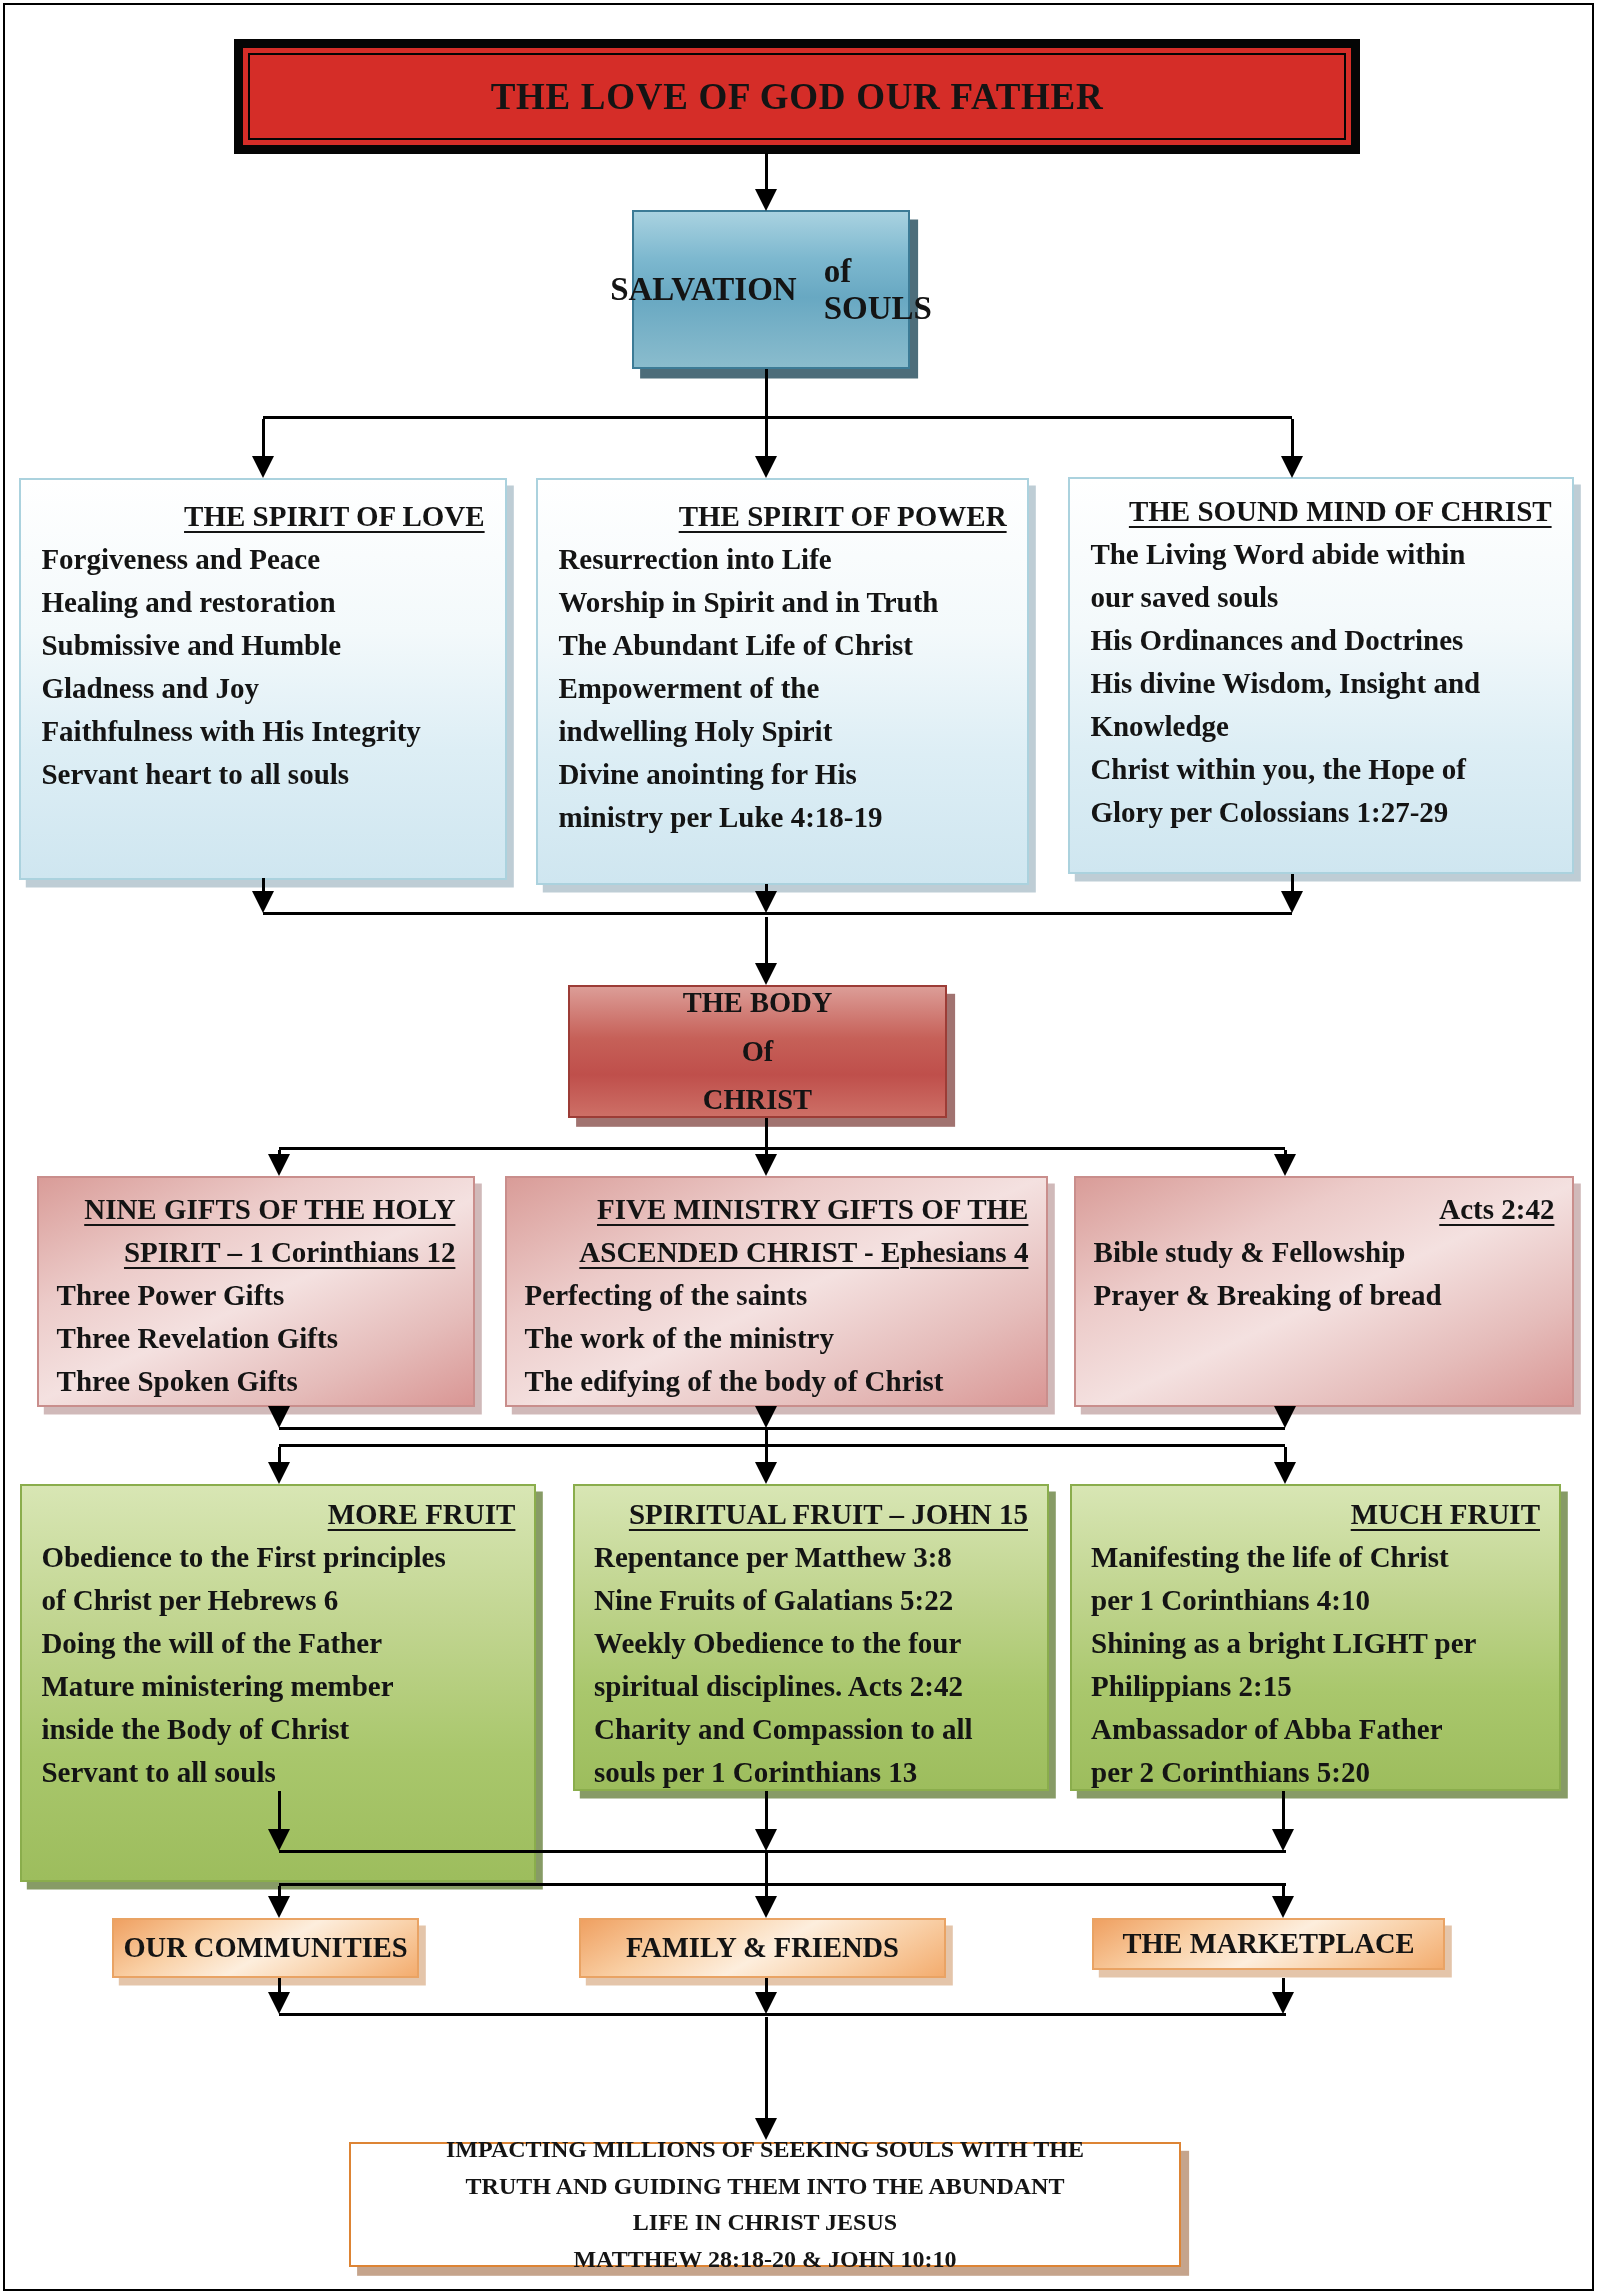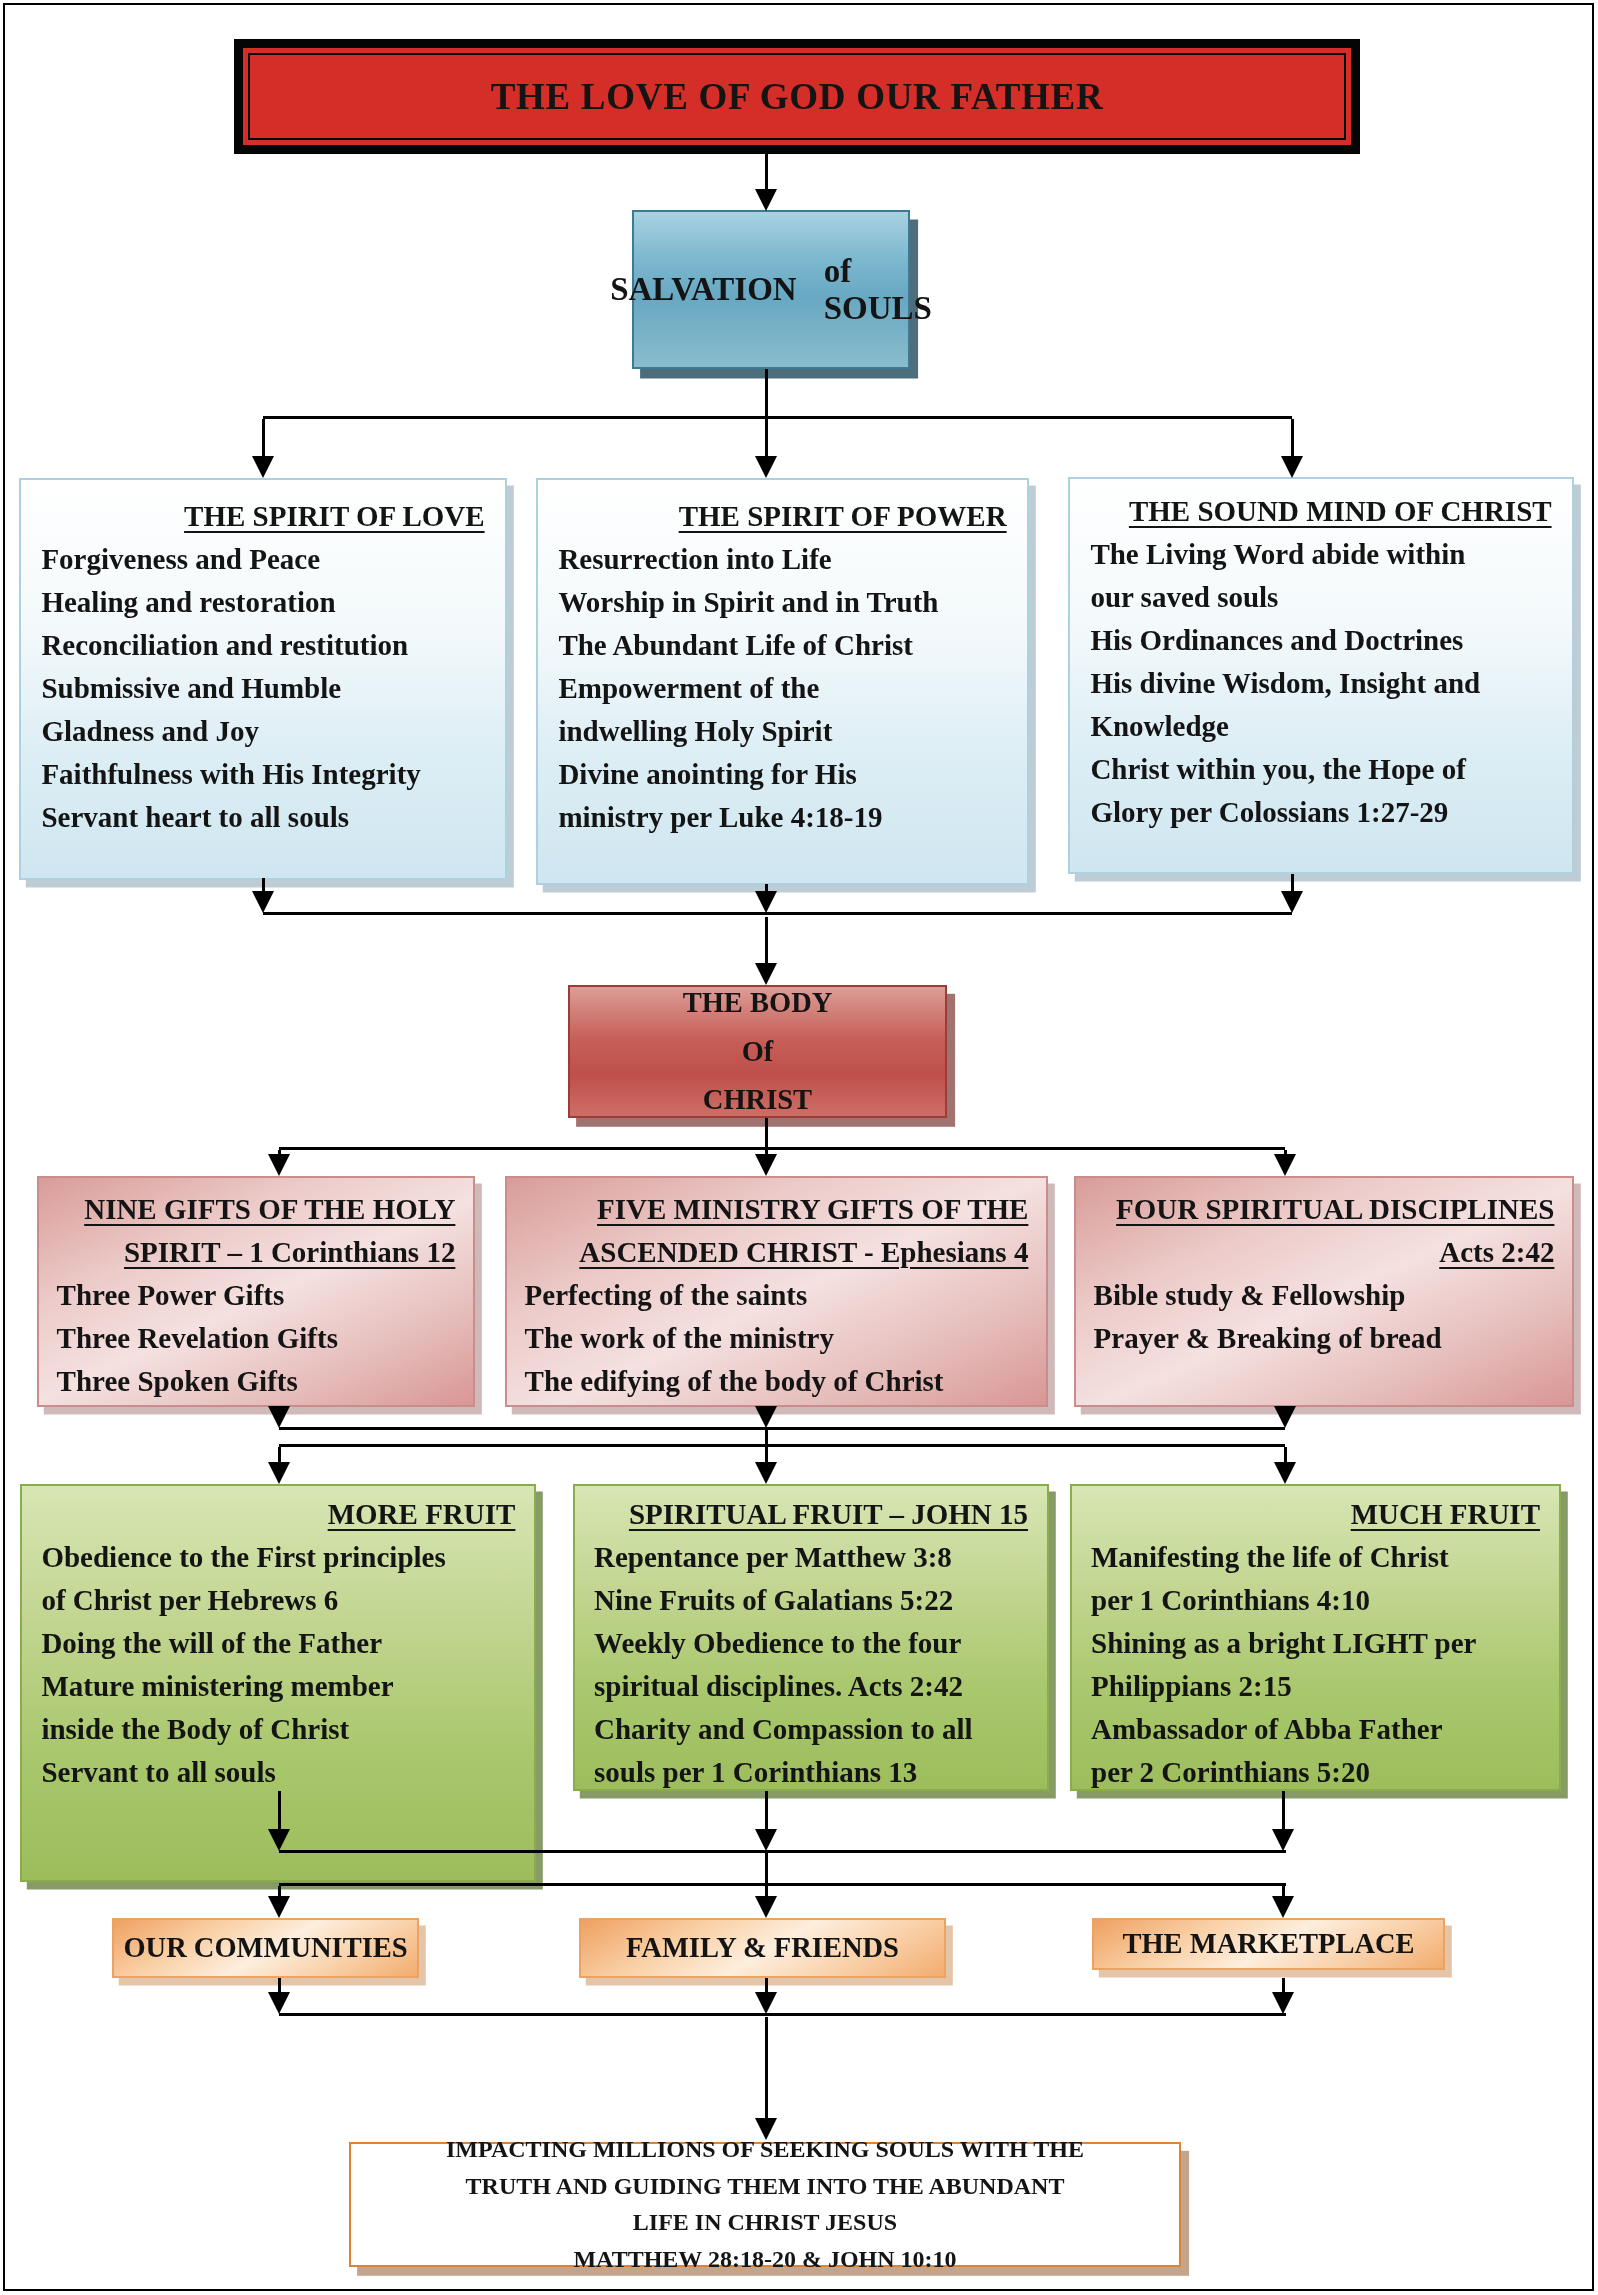--- a/index.html
+++ b/index.html
@@ -58,21 +58,20 @@
   <div class="bx salv" style="left:632px;top:210px;width:278px;height:159px;">
     <div>SALVATION</div>
     <div>of SOULS</div>
   </div>
 
   <div class="bx blue pad-blue" style="left:19px;top:478px;width:488px;height:402px;">
     <div class="ttl">THE SPIRIT OF LOVE</div>
     <div>
         <div class="tline">Forgiveness and Peace</div>
         <div class="tline">Healing and restoration</div>
-        <div class="tline">Reconciliation and restitution</div>
         <div class="tline">Submissive and Humble</div>
         <div class="tline">Gladness and Joy</div>
         <div class="tline">Faithfulness with His Integrity</div>
         <div class="tline">Servant heart to all souls</div>
       </div>
   </div>
   <div class="bx blue pad-blue" style="left:536px;top:478px;width:493px;height:407px;">
     <div class="ttl">THE SPIRIT OF POWER</div>
     <div>
         <div class="tline">Resurrection into Life</div>
@@ -115,21 +114,20 @@
   <div class="bx pink pad-pink" style="left:505px;top:1176px;width:543px;height:231px;">
     <div class="ttl">FIVE MINISTRY GIFTS OF THE</div>
     <div class="ttl">ASCENDED CHRIST - Ephesians 4</div>
     <div>
         <div class="tline">Perfecting of the saints</div>
         <div class="tline">The work of the ministry</div>
         <div class="tline">The edifying of the body of Christ</div>
       </div>
   </div>
   <div class="bx pink pad-pink" style="left:1074px;top:1176px;width:500px;height:231px;">
-    <div class="ttl">FOUR SPIRITUAL DISCIPLINES</div>
     <div class="ttl">Acts 2:42</div>
     <div>
         <div class="tline">Bible study &amp; Fellowship</div>
         <div class="tline">Prayer &amp; Breaking of bread</div>
       </div>
   </div>
 
   <div class="bx green pad-green" style="left:20.4px;top:1484px;width:516px;height:398px;">
     <div class="ttl">MORE FRUIT</div>
     <div>

